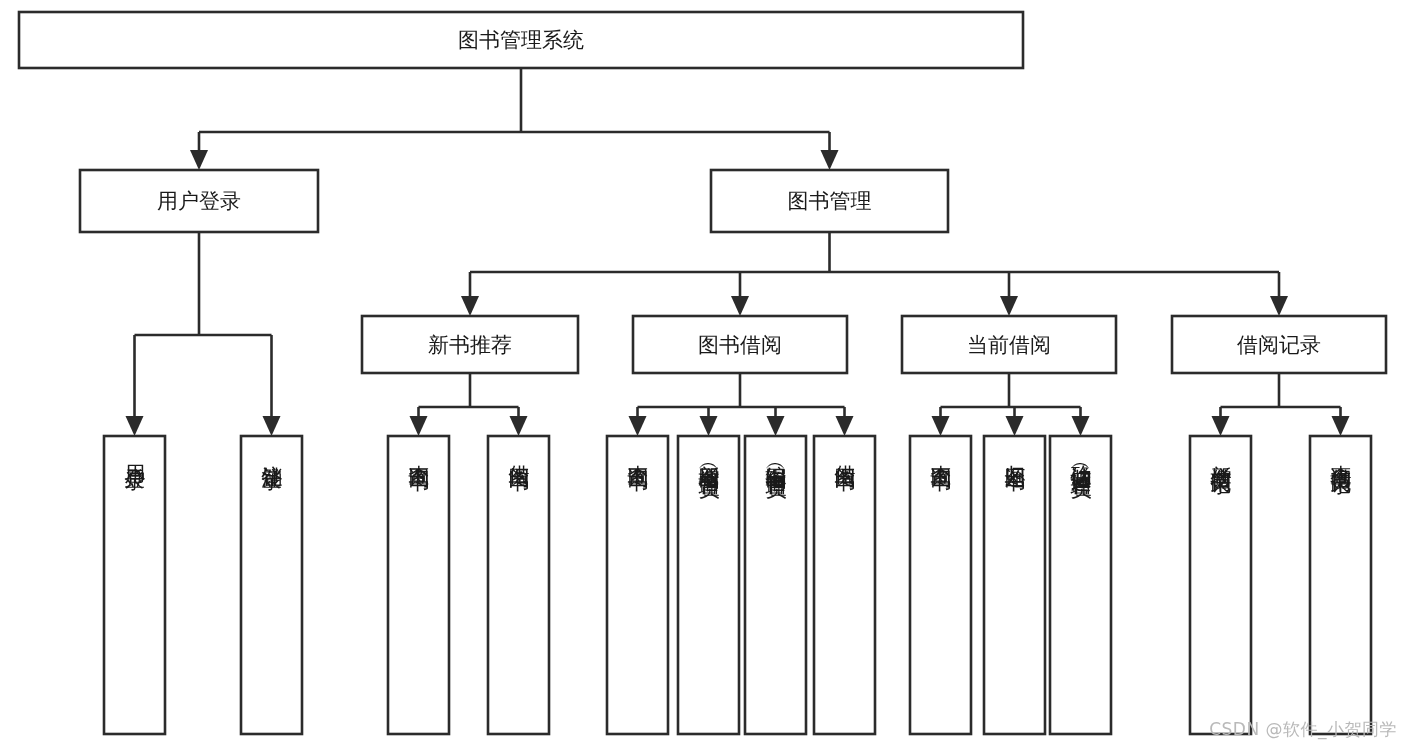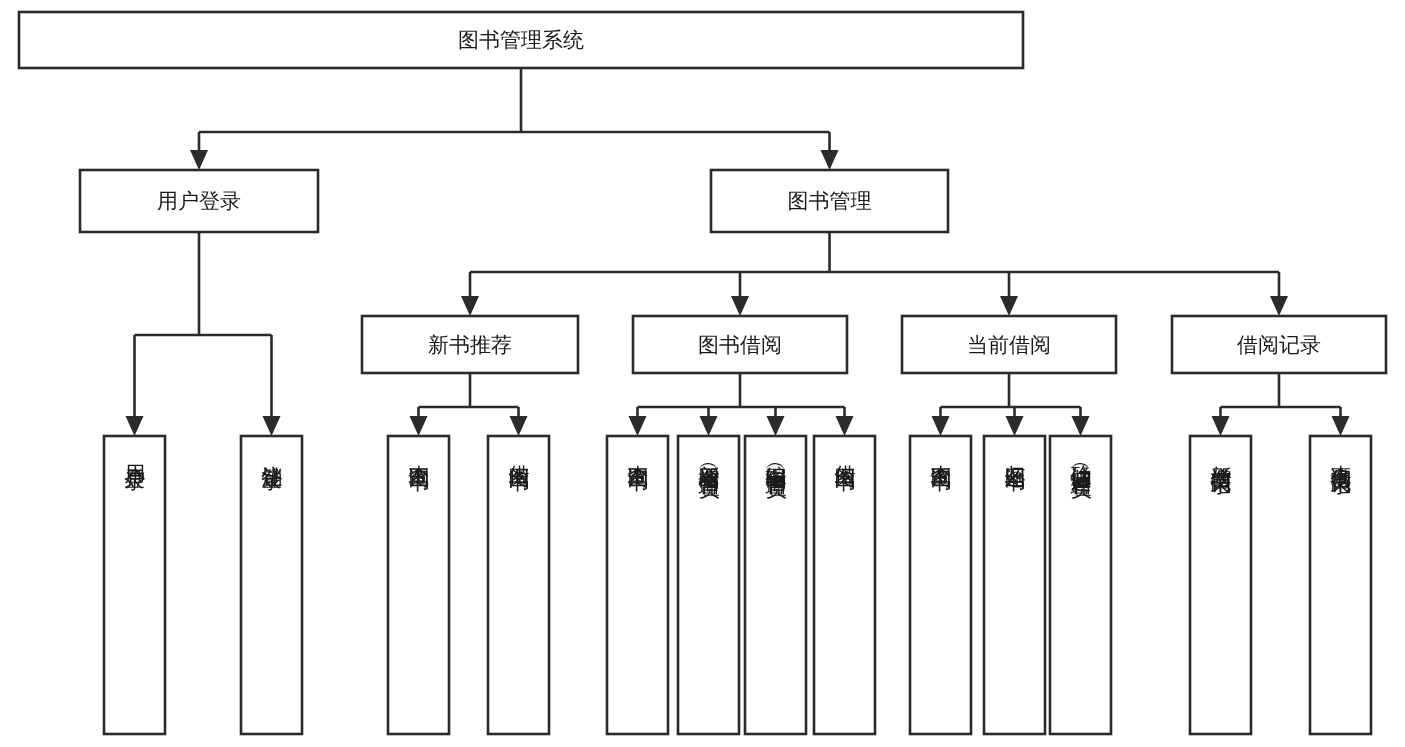--- a/index.html
+++ b/index.html
@@ -242,13 +242,14 @@
         <span class="vlabel-text">确认归还（管理员）</span>
       </div>
       <div class="vlabel-box" style="left: 1190px; top: 448px; width: 61px; height: 282px;">
         <span class="vlabel-text">新增借阅记录</span>
       </div>
       <div class="vlabel-box" style="left: 1310px; top: 448px; width: 61px; height: 282px;">
         <span class="vlabel-text">查询借阅记录</span>
       </div>
     </div>
 
+  <div class="watermark">CSDN @软件_小贺同学</div>
 </div>
 
 </body></html>

